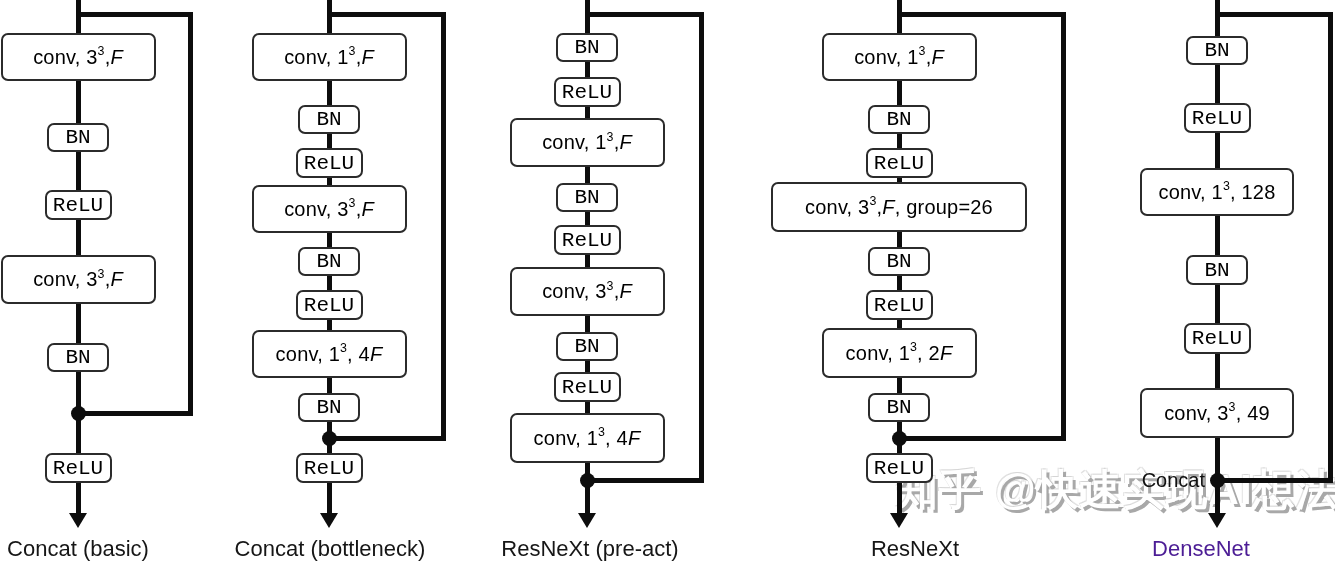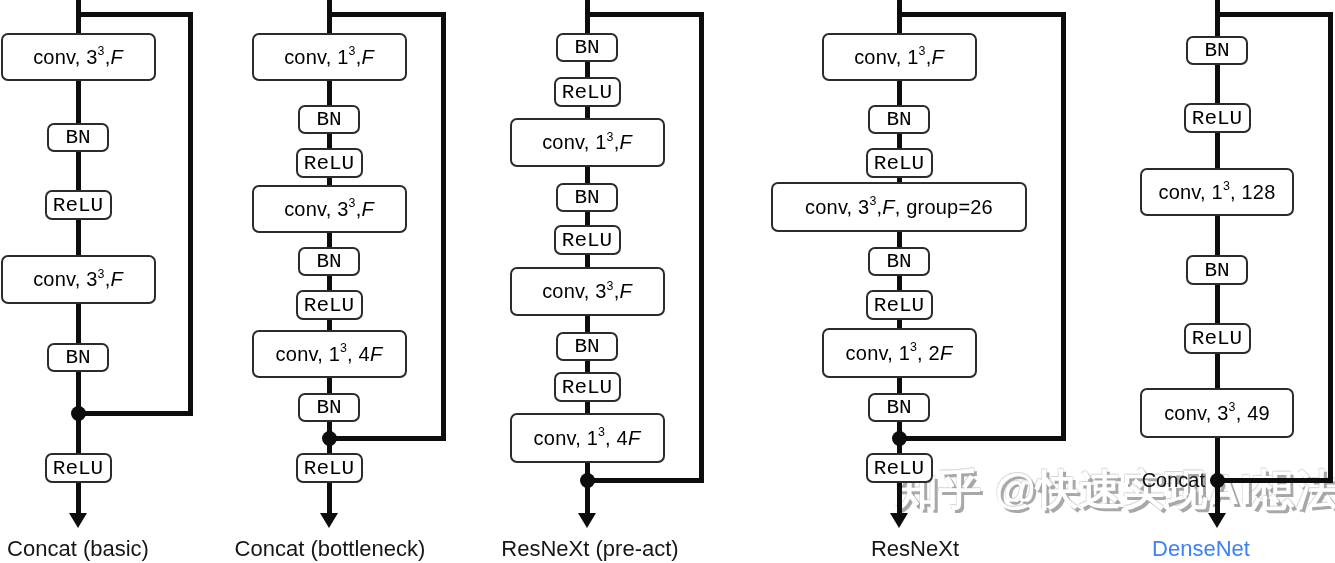--- a/index.html
+++ b/index.html
@@ -183,16 +183,16 @@
         <div class="box small" style="left: 1186px; top: 255px; width: 62px; height: 30px; border-color: rgb(43, 43, 43); background: rgb(255, 255, 255);">BN</div>
         <div class="box small" style="left: 1183.5px; top: 323px; width: 67px; height: 31px; border-color: rgb(43, 43, 43); background: rgb(255, 255, 255);">ReLU</div>
         <div class="box conv" style="left: 1140px; top: 388px; width: 154px; height: 50px; border-color: rgb(43, 43, 43); background: rgb(255, 255, 255);">
           <span>conv, 3</span>
           <span class="sup">3</span>
           <span>, 49</span>
         </div>
         <div class="dot" style="left: 1209.5px; top: 472.5px; background: rgb(13, 13, 13);"></div>
         <div class="merge-label" style="left: 1205px; top: 480px;">Concat</div>
         <div class="arrow" style="left: 1208px; top: 513px; border-top-color: rgb(13, 13, 13);"></div>
-        <div class="col-label" style="left: 1201px; top: 536px; color: #3b82f6;">DenseNet</div>
+        <div class="col-label" style="left: 1201px; top: 536px; color: #4c1d95;">DenseNet</div>
       </div>
     </div>
 </div>
 
 </body></html>

